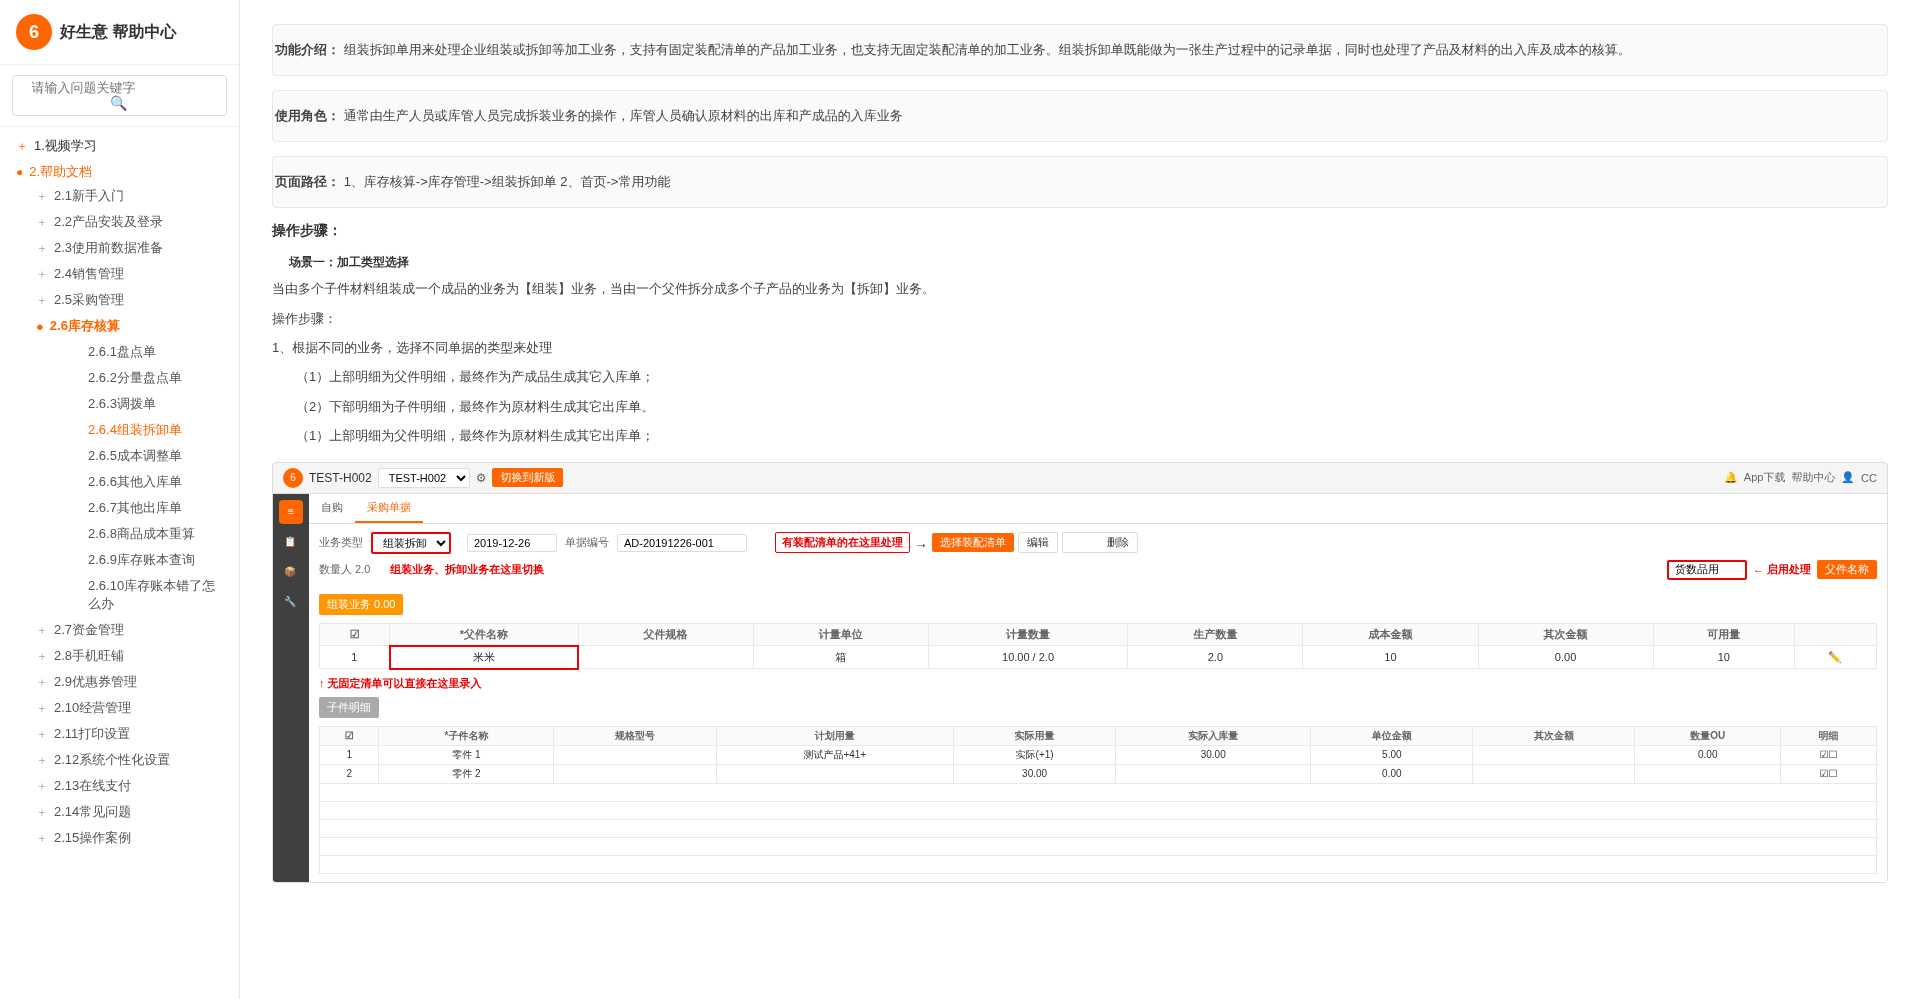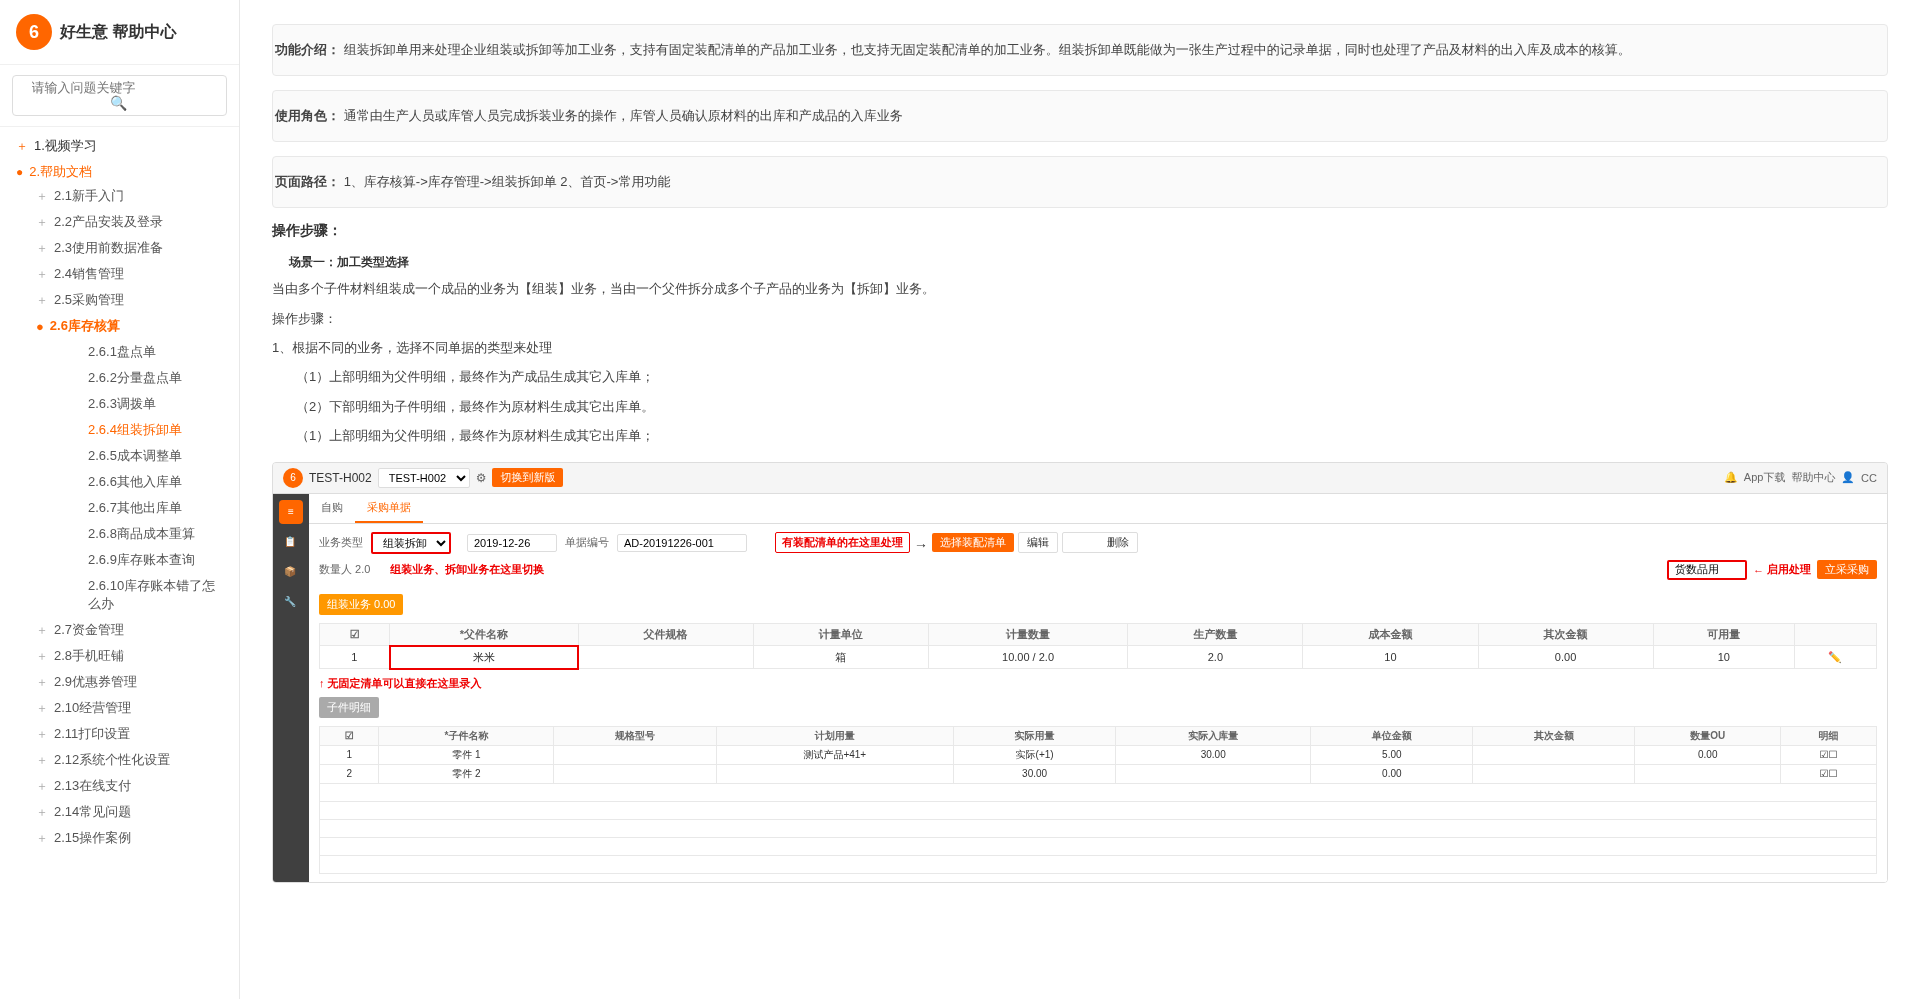--- a/index.html
+++ b/index.html
@@ -352,21 +352,21 @@
                     <button class="ss-btn-small" style="margin-left:4px;font-size:11px;padding-left:44px;">删除</button>
                   </div>
                 </div>
 
                 <div class="ss-form-row">
                   <span class="ss-label">数量人 2.0</span>
                   <span style="font-size:11px;color:#e00;font-weight:bold;margin-left:12px;">组装业务、拆卸业务在这里切换</span>
                   <div style="margin-left:auto;display:flex;align-items:center;gap:6px;">
                     <input class="ss-input" type="text" value="货数品用" style="width: 80px; border: 2px solid rgb(238, 0, 0);">
                     <span style="color:#e00;font-size:11px;font-weight:bold;">← 启用处理</span>
-                    <button class="ss-btn-small ss-btn-orange">立采采购</button>
+                    <button class="ss-btn-small ss-btn-orange">父件名称</button>
                   </div>
                 </div>
               </div>
 
               <div style="display:flex;align-items:center;gap:6px;margin-bottom:4px;">
                 <span class="ss-section-title">组装业务 0.00</span>
               </div>
 
               <table class="ss-table">
                 <thead>

